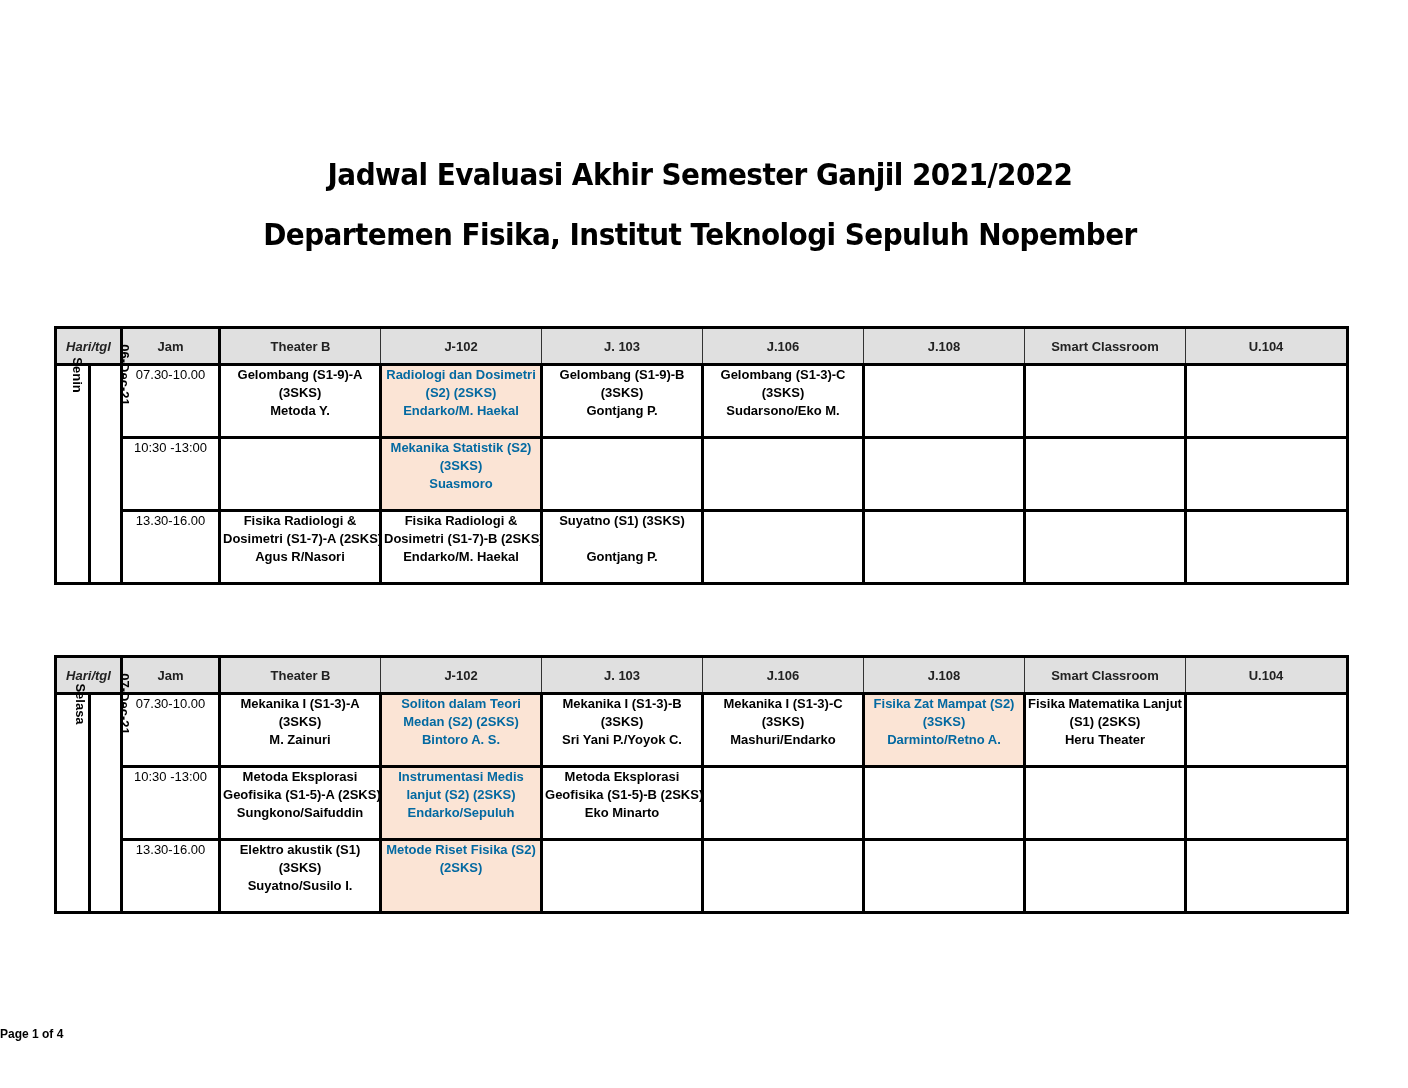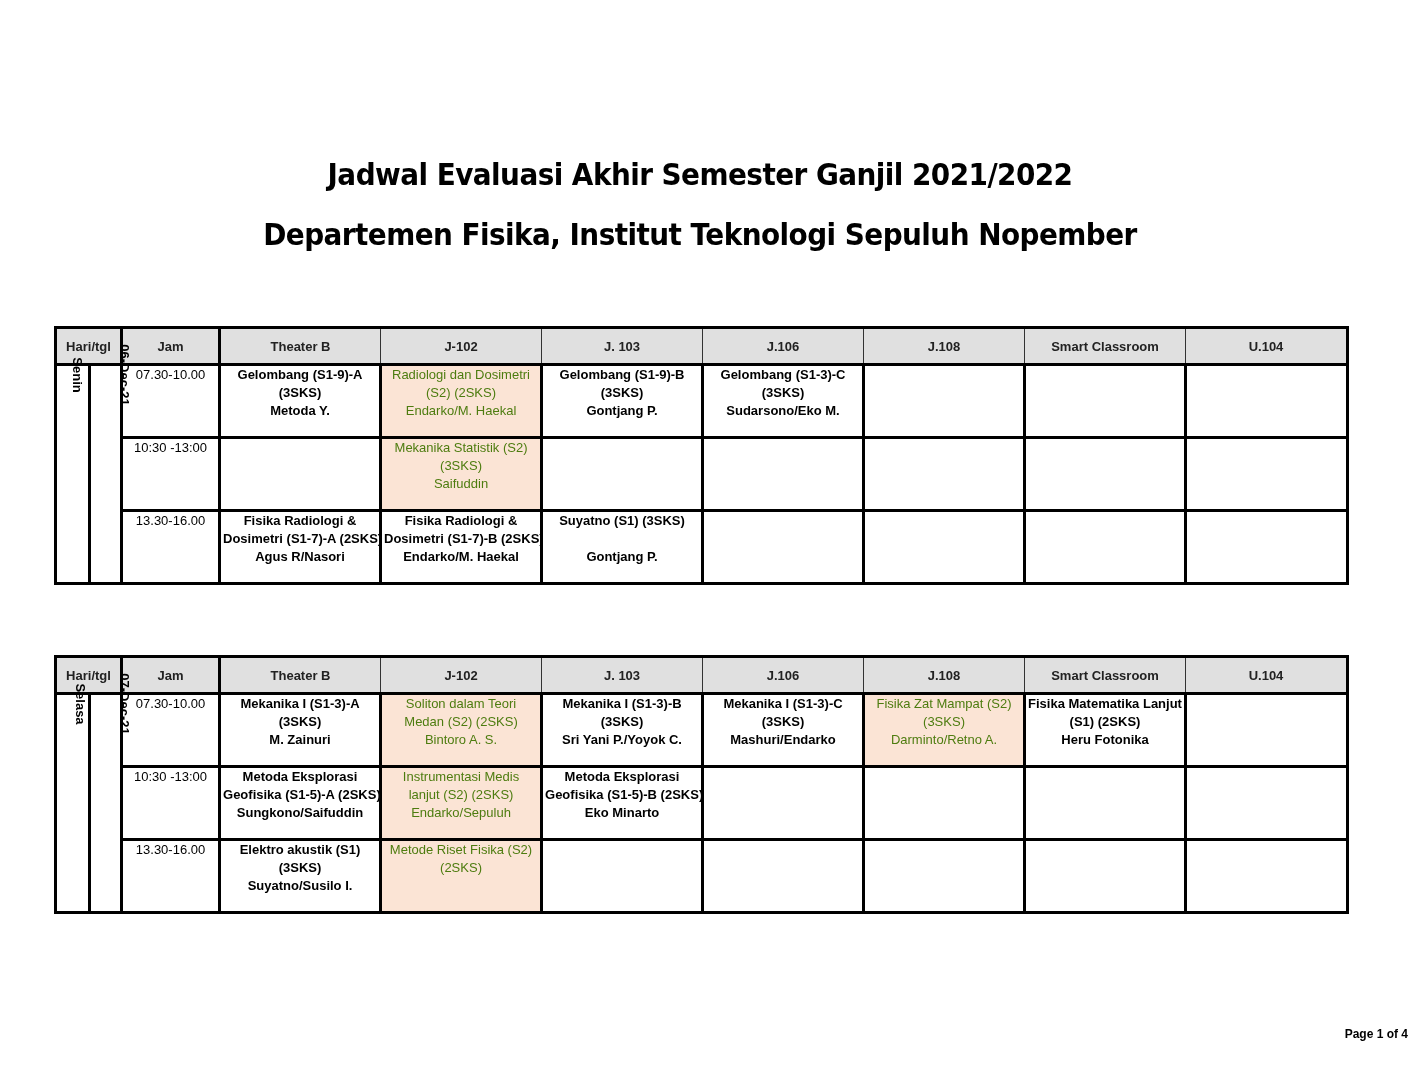--- a/index.html
+++ b/index.html
@@ -21,40 +21,40 @@
     border: 3px solid #000;
   }
   #table-senin { top: 326px; }
   #table-selasa { top: 655px; }
 
   table.sched th {
     background: #e0e0e0; height: 34px; font-size: 13px; font-weight: bold;
     border: 1px solid #333; border-bottom: 3px solid #000; padding: 0;
     color: #222;
   }
-  table.sched th.hari { border-right: 3px solid #000; }
+  table.sched th.hari { border-right: 3px solid #000; font-style: italic; }
   table.sched th.jam { border-right: 3px solid #000; }
 
   table.sched td {
     height: 70px; border: 3px solid #000; padding: 0 2px;
     text-align: center; vertical-align: top; font-size: 13px; line-height: 18px;
   }
   td.day, td.date { vertical-align: middle; padding: 0; }
   td.jam { vertical-align: middle; font-size: 13px; }
   .rot {
     display: inline-block; transform: rotate(90deg); white-space: nowrap;
     font-weight: bold; font-size: 13px;
   }
   td.cell .l { display: block; white-space: nowrap; }
   td.cell.bold { font-weight: bold; }
-  td.cell.s2 { background: #fbe4d5; font-weight: normal; color: #4d7c0f; }
+  td.cell.s2 { background: #fbe4d5; font-weight: bold; color: #0369a1; }
   td.cell { padding-top: 1px; }
 
   .footer {
-    position: absolute; top: 1027px; left: 0; width: 1408px; text-align: right;
+    position: absolute; top: 1027px; left: 0; width: 1408px; text-align: left;
     font-size: 12px; font-weight: bold;
   }
 </style>
 </head>
 <body>
 
 <div class="title" id="title1">Jadwal Evaluasi Akhir Semester Ganjil 2021/2022</div>
 <div class="title" id="title2">Departemen Fisika, Institut Teknologi Sepuluh Nopember</div>
 
 <table class="sched" id="table-senin">
@@ -111,21 +111,21 @@
         <td class="cell bold"></td>
         <td class="cell bold"></td>
         <td class="cell bold"></td>
       </tr>
       <tr>
         <td class="jam">10:30 -13:00</td>
         <td class="cell bold"></td>
         <td class="cell s2">
           <span class="l">Mekanika Statistik (S2)</span>
           <span class="l">(3SKS)</span>
-          <span class="l">Saifuddin</span>
+          <span class="l">Suasmoro</span>
         </td>
         <td class="cell bold"></td>
         <td class="cell bold"></td>
         <td class="cell bold"></td>
         <td class="cell bold"></td>
         <td class="cell bold"></td>
       </tr>
       <tr>
         <td class="jam">13.30-16.00</td>
         <td class="cell bold">
@@ -202,21 +202,21 @@
           <span class="l">Mashuri/Endarko</span>
         </td>
         <td class="cell s2">
           <span class="l">Fisika Zat Mampat (S2)</span>
           <span class="l">(3SKS)</span>
           <span class="l">Darminto/Retno A.</span>
         </td>
         <td class="cell bold">
           <span class="l">Fisika Matematika Lanjut</span>
           <span class="l">(S1) (2SKS)</span>
-          <span class="l">Heru Fotonika</span>
+          <span class="l">Heru Theater</span>
         </td>
         <td class="cell bold"></td>
       </tr>
       <tr>
         <td class="jam">10:30 -13:00</td>
         <td class="cell bold">
           <span class="l">Metoda Eksplorasi</span>
           <span class="l">Geofisika (S1-5)-A (2SKS)</span>
           <span class="l">Sungkono/Saifuddin</span>
         </td>

